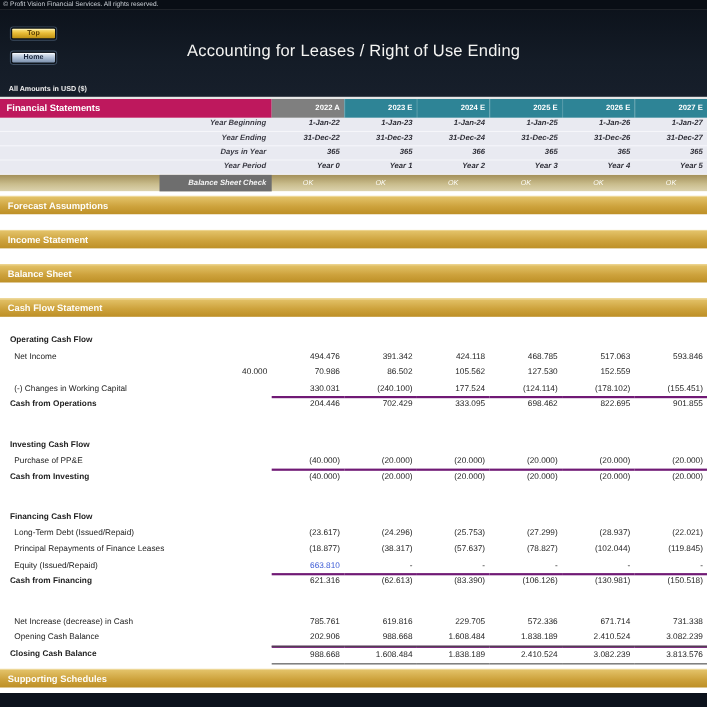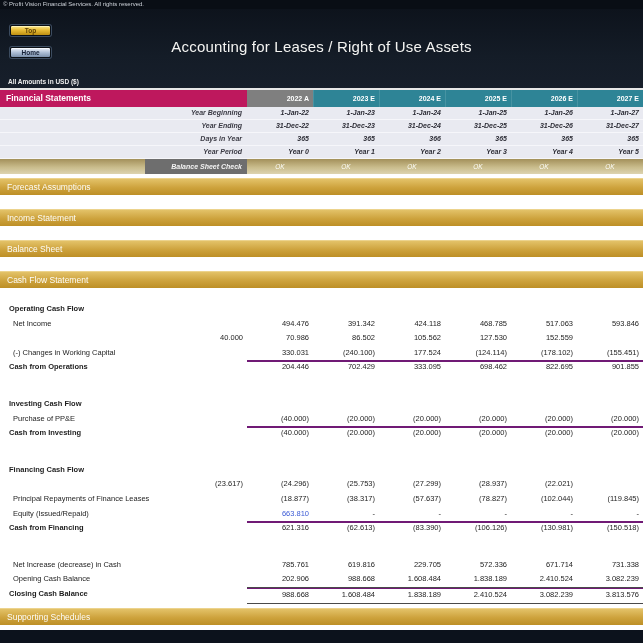--- a/index.html
+++ b/index.html
@@ -34,21 +34,21 @@
   .check-row{height:15px;background:linear-gradient(180deg,#a3905a 0%,#c9bc8c 55%,#ddd4b0 100%);}
   .check-label-cell{position:relative;height:15px;}
   .check-label-box{position:absolute;right:0;top:0;width:102px;height:15px;background:#6e6e6e;
     color:#f3f3f3;font-style:italic;font-weight:bold;font-size:7px;text-align:right;padding-right:5px;line-height:15px;box-sizing:border-box;}
   .check-val{color:#fdfdf8;font-style:italic;font-size:6.5px;text-align:center;line-height:15px;}
   .gap4{height:4px;background:#fff;}
   .gap14{height:14px;background:#fff;}
   
   .section-bar{height:17px;background:linear-gradient(180deg,#e3c268 0%,#cda23c 55%,#bd8f26 100%);
     border-top:1px solid #ecd38d;box-sizing:border-box;
-    color:#fdfdf9;font-weight:normal;font-size:8.5px;line-height:16px;padding-left:7px;cursor:pointer;}
+    color:#fdfdf9;font-weight:bold;font-size:8.5px;line-height:16px;padding-left:7px;cursor:pointer;}
   
   .cf-row{height:14.6px;}
   .cf-label{font-size:7.5px;color:#1d1d1d;line-height:14.6px;white-space:nowrap;padding-left:9px;}
   .cf-row.item .cf-label{padding-left:13px;}
   .cf-row.group .cf-label,.cf-row.total .cf-label,.cf-row.closing .cf-label{font-weight:bold;padding-left:9px;}
   .cf-val{font-size:7.5px;color:#1d1d1d;text-align:right;padding-right:4px;line-height:14.6px;box-sizing:border-box;}
   .cf-row.total .cf-val,.cf-row.closing .cf-val{font-weight:normal;}
   .cf-row.underline .cf-val{border-bottom:2px solid #701a75;}
   .cf-row.closing .cf-val{border-top:1px solid #4a4a4a;border-bottom:1px solid #4a4a4a;}
   .cf-val.input-blue{color:#3c5bd6;}
@@ -59,21 +59,21 @@
   .footer{position:absolute;left:0;bottom:0;width:643px;height:13px;background:#0c121c;}
 </style>
 </head>
 <body>
 
 <div class="copy-strip">© Profit Vision Financial Services. All rights reserved.</div>
 
 <div class="dark-header">
   <div class="nav-btn btn-top">Top</div>
   <div class="nav-btn btn-home">Home</div>
-  <div class="page-title">Accounting for Leases / Right of Use Assets</div>
+  <div class="page-title">Accounting for Leases / Right of Use Ending</div>
   <div class="units-note">All Amounts in USD ($)</div>
 </div>
 <div class="sep"></div>
 
 <div class="grid fs-bar">
   <div class="fs-title">Financial Statements</div>
 
 <div class="fs-col actual">2022 A</div>
     <div class="fs-col estimate">2023 E</div>
     <div class="fs-col estimate">2024 E</div>
@@ -222,20 +222,21 @@
     <div class="grid cf-row group">
       <div class="cf-label">Financing Cash Flow</div>
       <div class="cf-val"></div>
       <div class="cf-val"></div>
       <div class="cf-val"></div>
       <div class="cf-val"></div>
       <div class="cf-val"></div>
       <div class="cf-val"></div>
     </div>
     <div class="grid cf-row item">
+      <div class="cf-label">Long-Term Debt (Issued/Repaid)</div>
       <div class="cf-val">(23.617)</div>
       <div class="cf-val">(24.296)</div>
       <div class="cf-val">(25.753)</div>
       <div class="cf-val">(27.299)</div>
       <div class="cf-val">(28.937)</div>
       <div class="cf-val">(22.021)</div>
     </div>
     <div class="grid cf-row item">
       <div class="cf-label">Principal Repayments of Finance Leases</div>
       <div class="cf-val">(18.877)</div>

